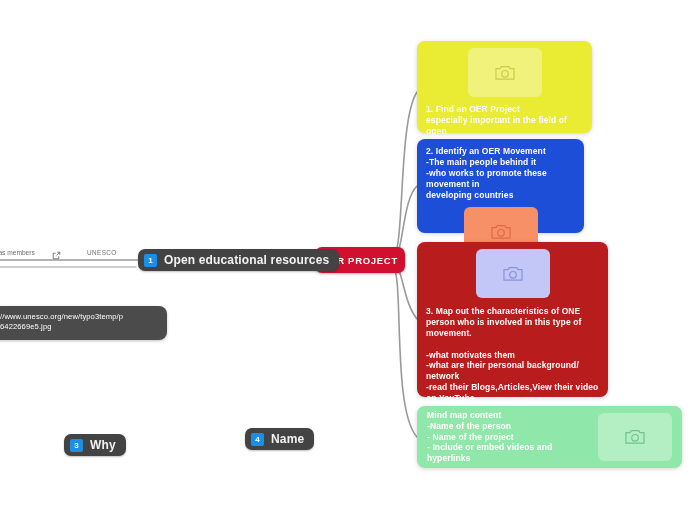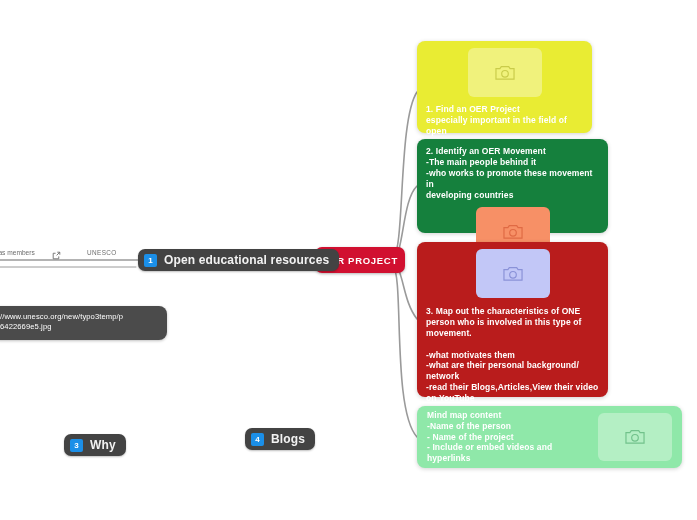--- a/index.html
+++ b/index.html
@@ -179,22 +179,22 @@
 
   #card-find {
     left: 417px; top: 41px; width: 175px; height: 92px;
     background: #e9ec33;
     align-items: center;
   }
   #card-find .photo-ph { width: 74px; height: 49px; background: #f0f27c; }
   #card-find .topic-text { align-self: stretch; margin-top: 7px; }
 
   #card-identify {
-    left: 417px; top: 139px; width: 191px; height: 94px;
-    background: #15803d;
+    left: 417px; top: 139px; width: 167px; height: 94px;
+    background: #1d4ed8;
     align-items: center;
   }
   #card-identify .topic-text { align-self: stretch; }
   #card-identify .photo-ph { width: 74px; height: 49px; background: #f79066; margin-top: 7px; }
 
   #card-map {
     left: 417px; top: 242px; width: 191px; height: 155px;
     background: #b91c1c;
     align-items: center;
   }
@@ -245,21 +245,21 @@
     <span class="plabel">Open educational resources</span>
   </div>
 
   <div class="pill" id="node-why">
     <span class="badge">3</span>
     <span class="plabel">Why</span>
   </div>
 
   <div class="pill" id="node-where">
     <span class="badge">4</span>
-    <span class="plabel">Blogs</span>
+    <span class="plabel">Name</span>
   </div>
 
   <div id="left-row">
     <span class="members-text">ries as members</span>
     <span class="ext-icon">
       <svg viewBox="0 0 12 12" width="9" height="9" fill="none" stroke="#6d6d6d" stroke-width="1.2">
         <path d="M7 1.6h3.4V5"></path>
         <path d="M10.4 1.6 6.2 5.8"></path>
         <path d="M9 7.2v3.2H1.6V3h3.2"></path>
       </svg>

